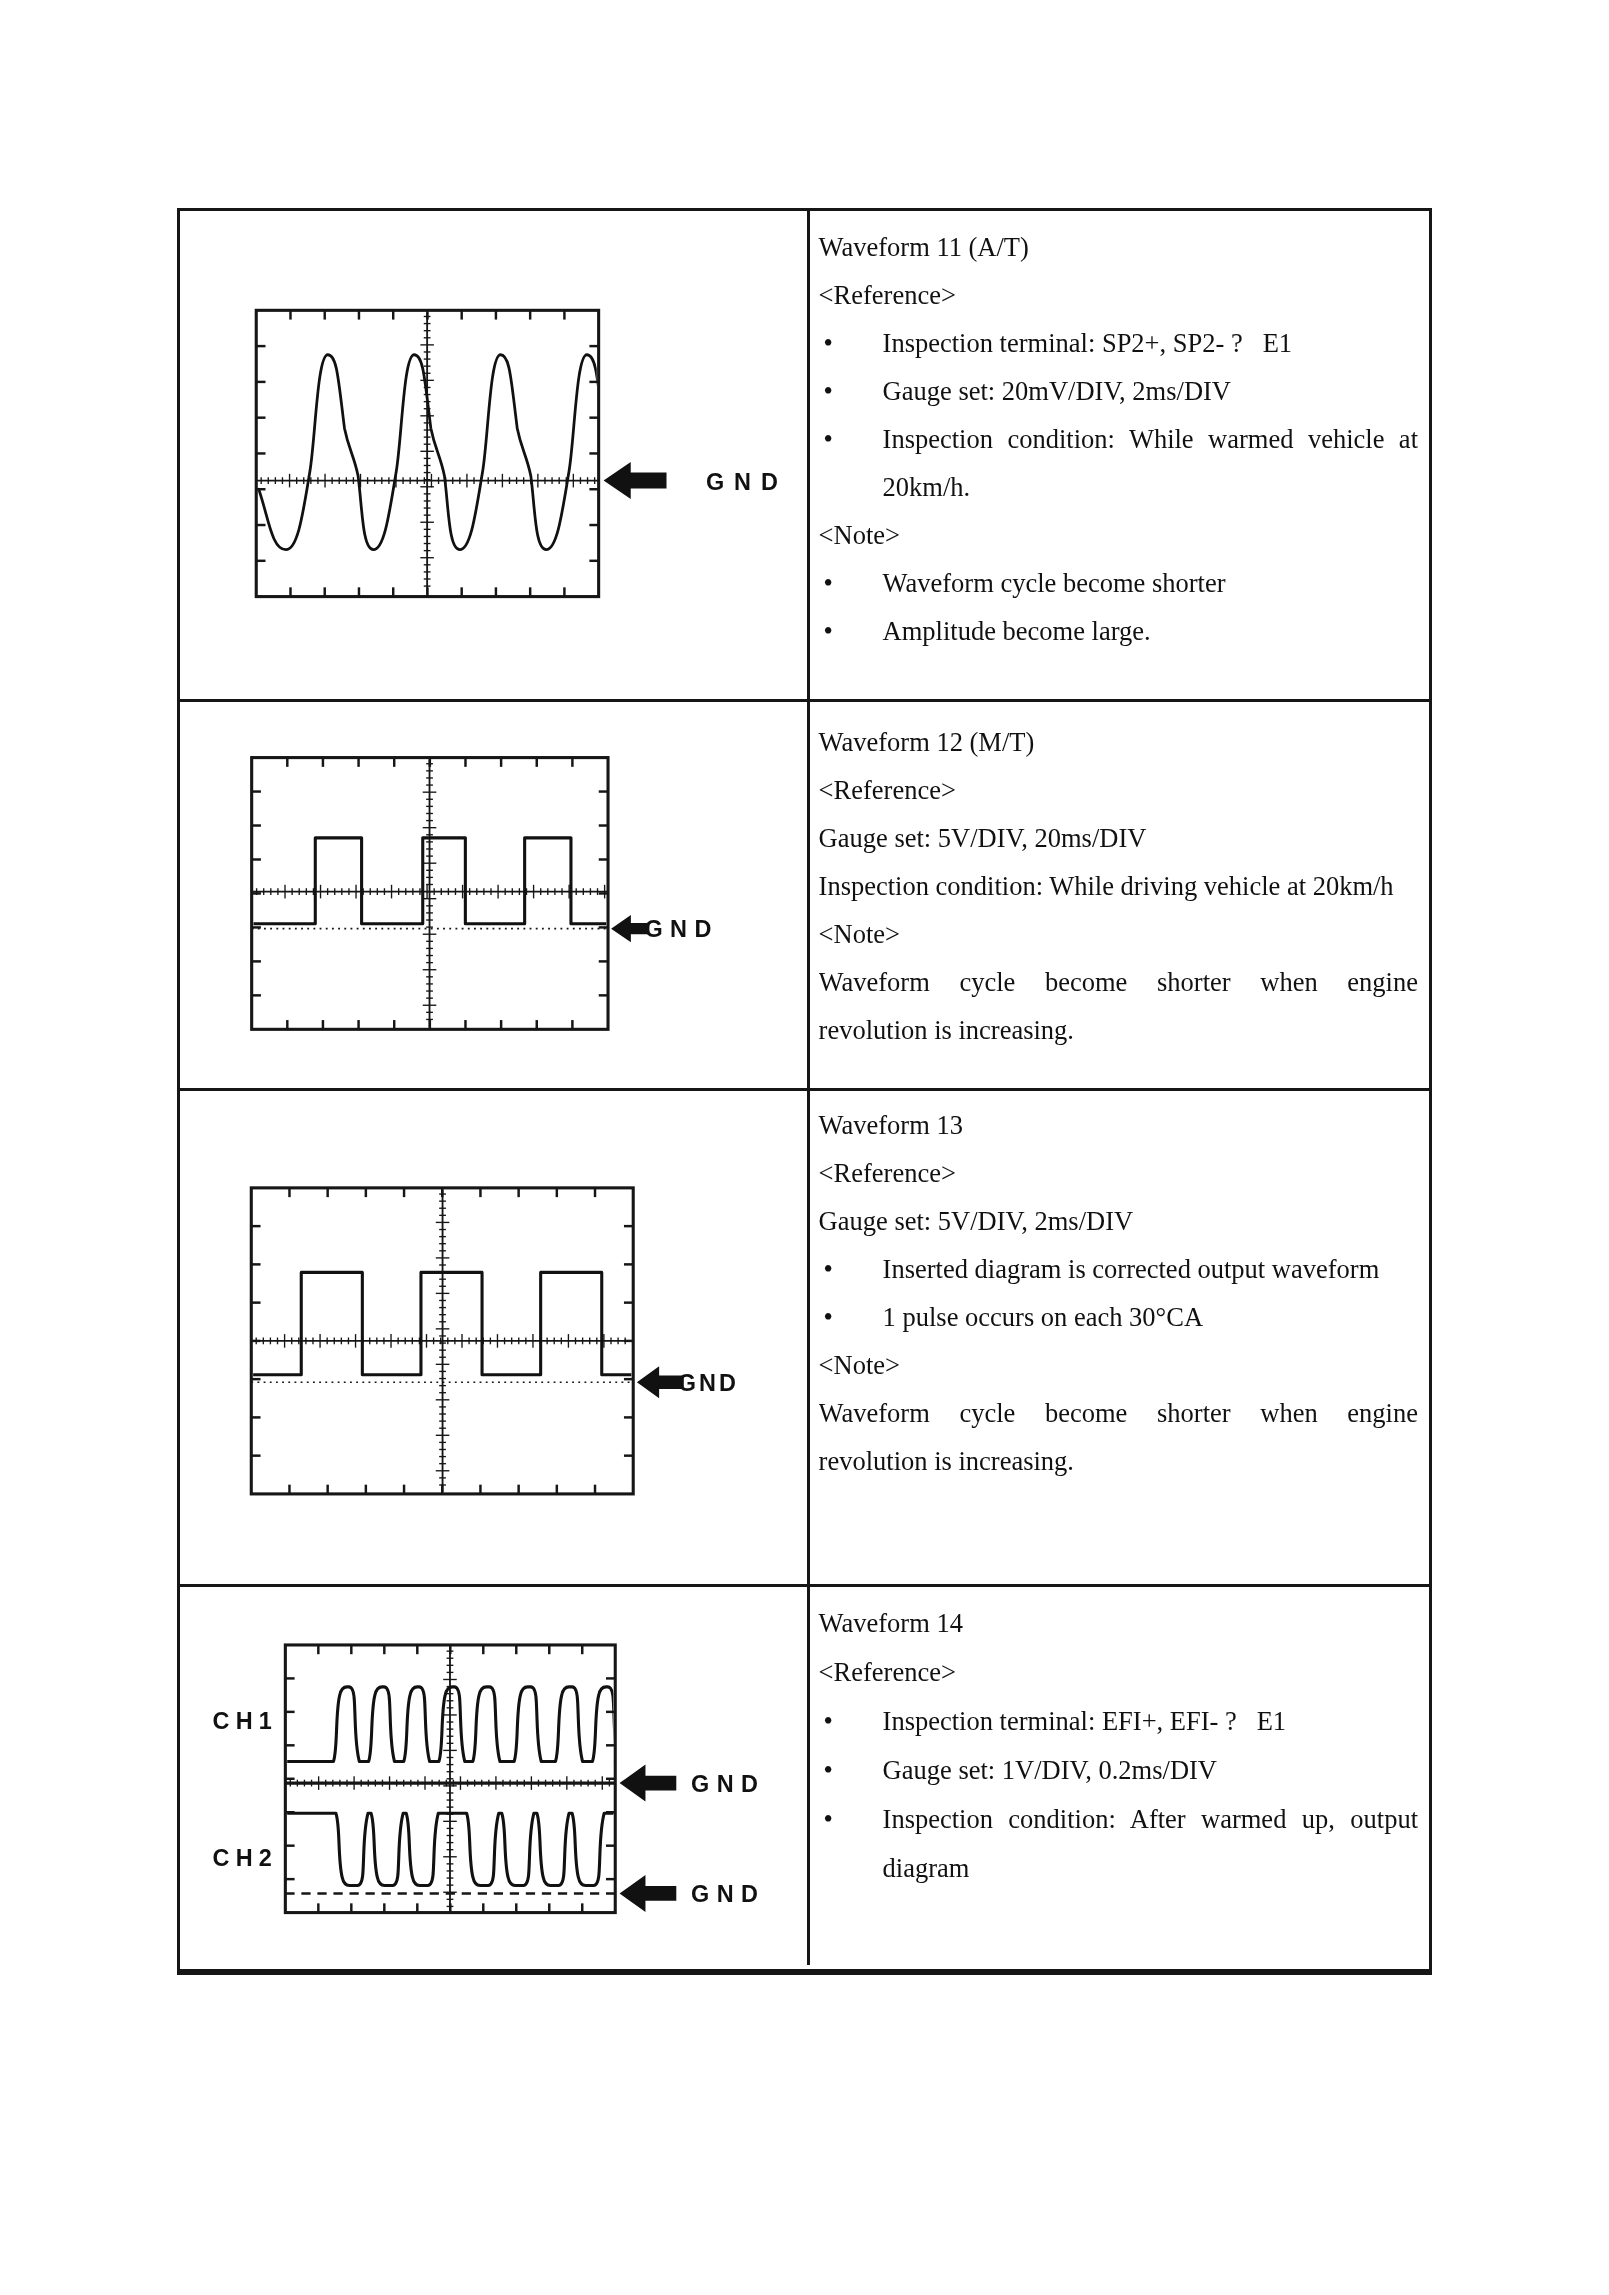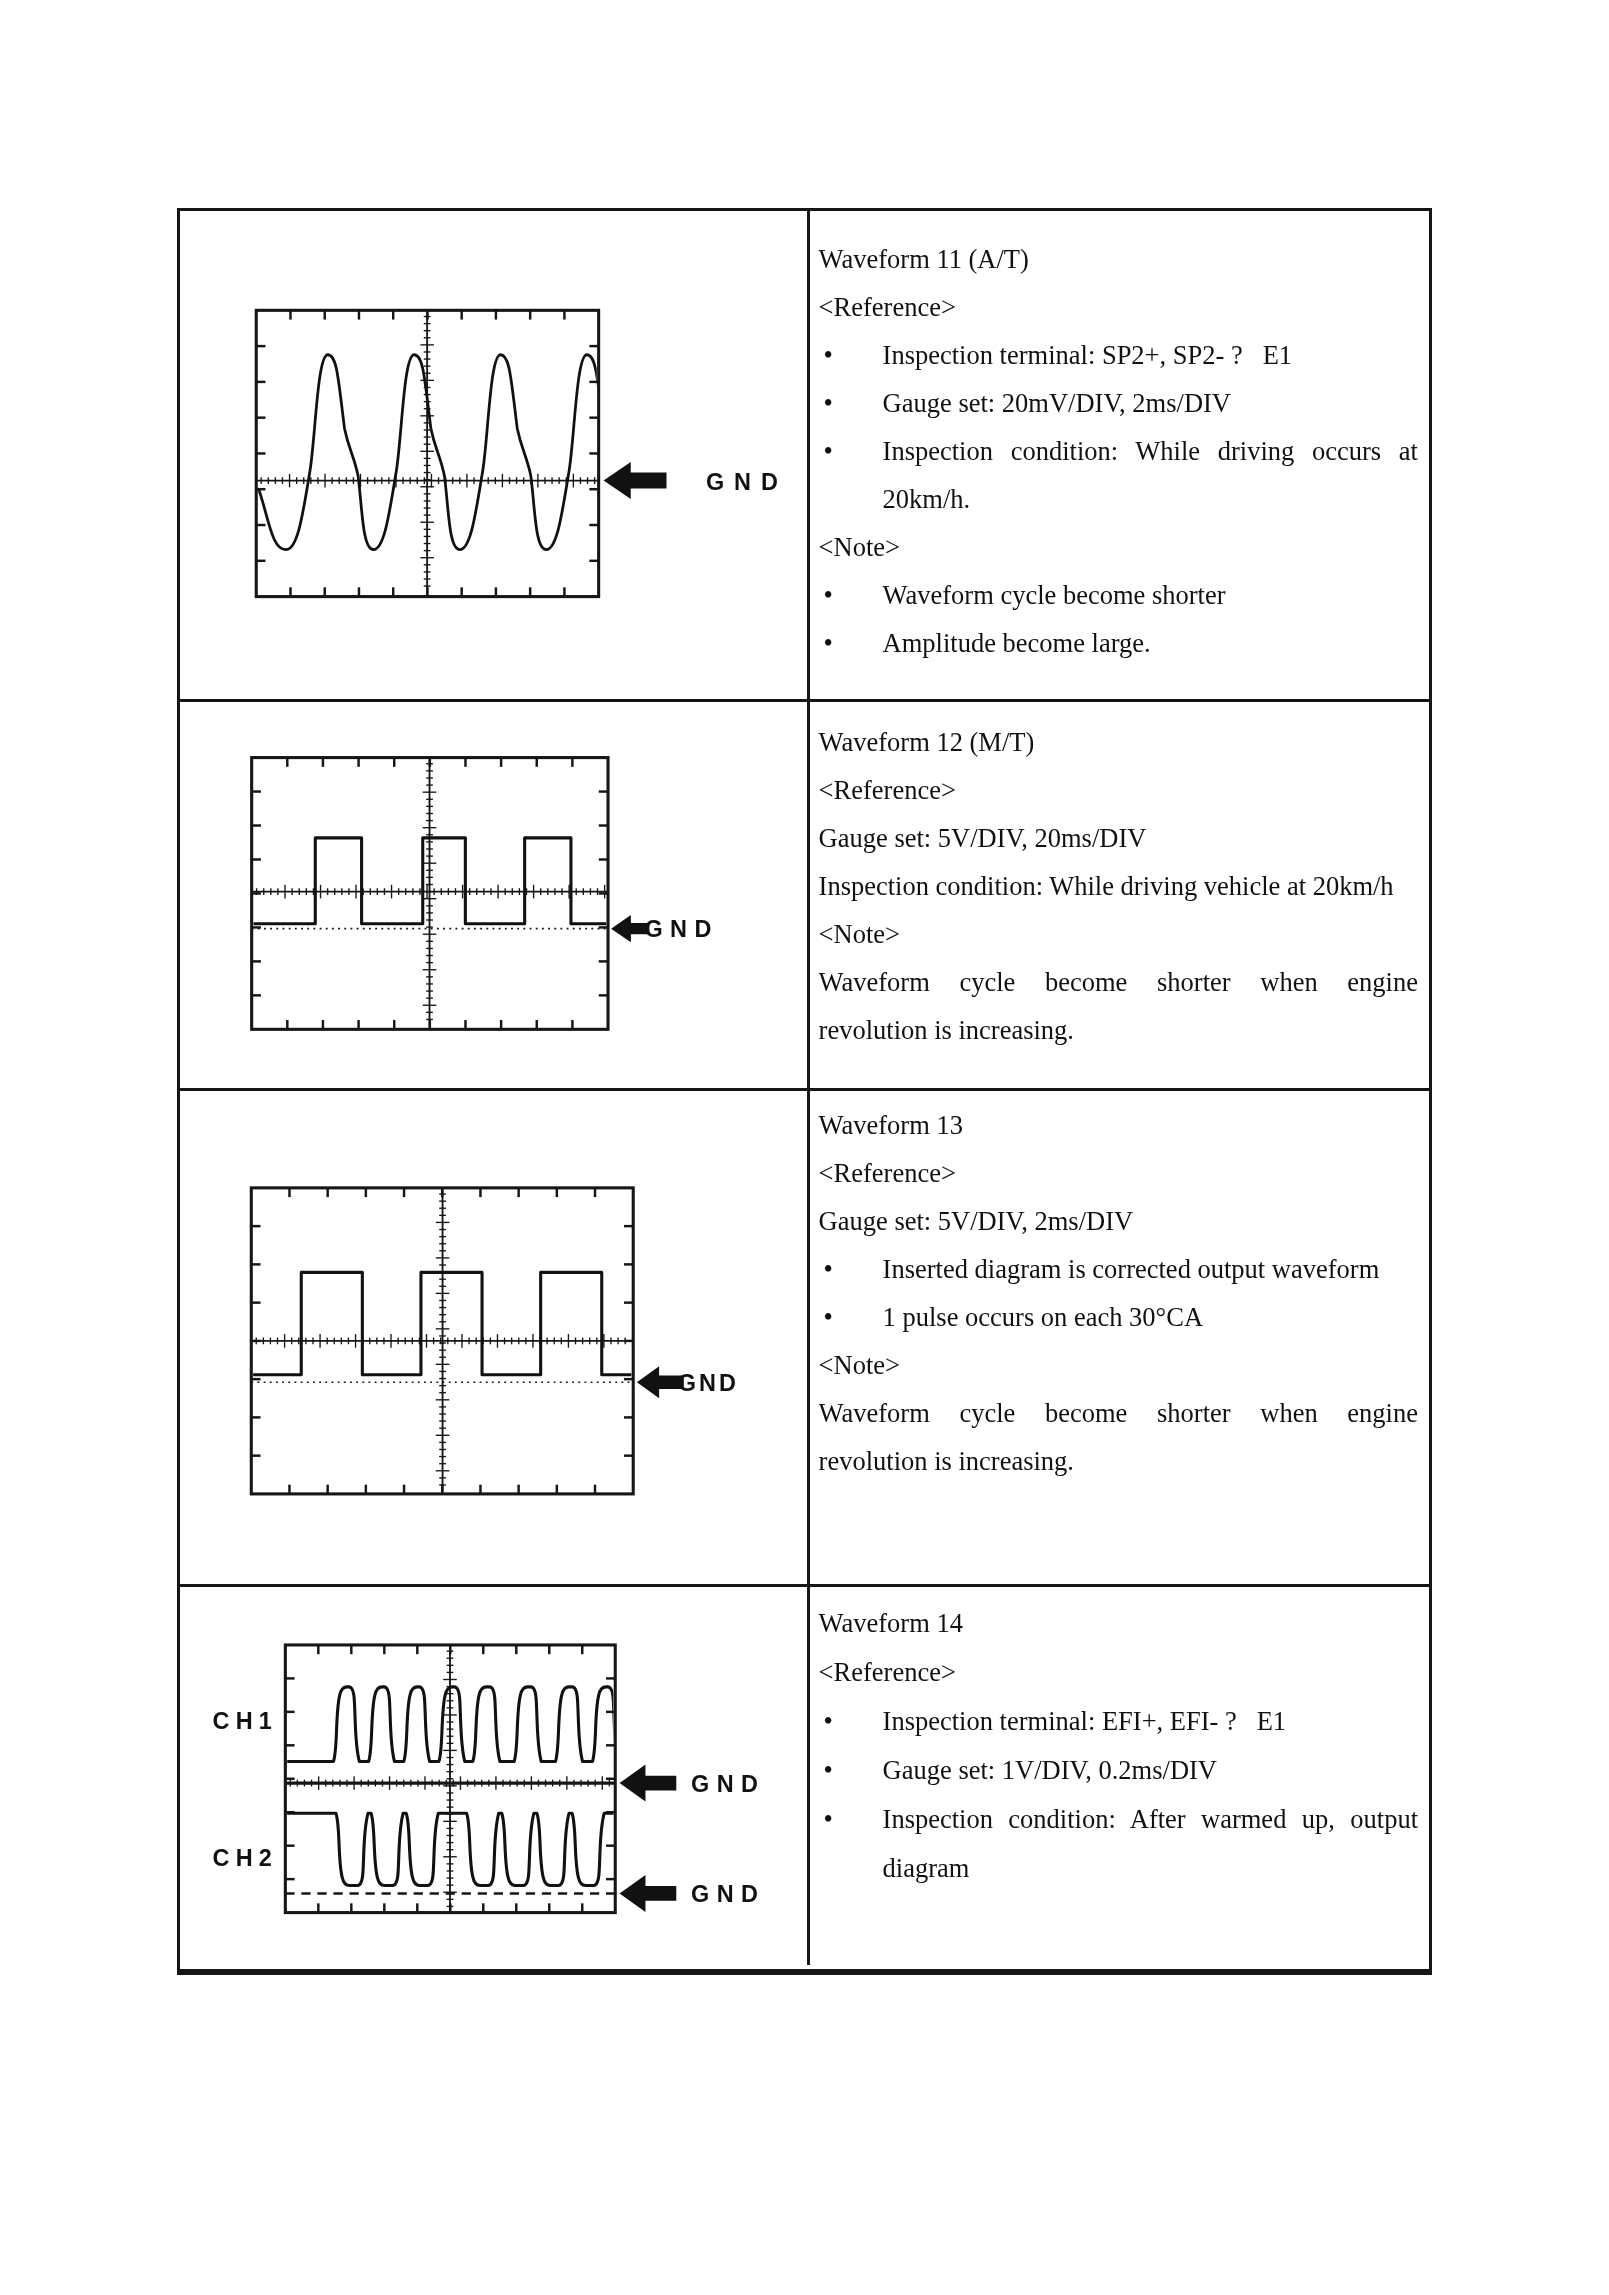--- a/index.html
+++ b/index.html
@@ -154,26 +154,26 @@
             <clipPath id="clip-scope1">
               <rect x="126" y="164" width="549" height="458"></rect>
             </clipPath>
             <g stroke="#111" fill="none" stroke-width="4.5" clip-path="url(#clip-scope1)" stroke-linejoin="round" stroke-linecap="round">
               <path d="M 127 451 C 143 497 148 549 171 549 C 191 549 199 487 210 422 C 219 367 222 233 239 233 C 254 233 256 273 266 352 C 273 387 281 395 288 429 C 295 482 295 549 313 549 C 331 549 339 487 350 422 C 359 367 362 233 379 233 C 394 233 396 273 406 352 C 413 387 421 395 428 429 C 435 482 435 549 453 549 C 471 549 479 487 490 422 C 499 367 502 233 519 233 C 534 233 536 273 546 352 C 553 387 561 395 568 429 C 575 482 575 549 593 549 C 611 549 619 487 630 422 C 639 367 642 233 659 233 C 674 233 676 273 686 352 C 693 387 701 395 708 429 C 715 482 715 549 733 549"></path>
             </g>
             <polygon points="686,437 730,407 730,424 788,424 788,450 730,450 730,467" fill="#111" stroke="none"></polygon>
             <text x="852" y="452" letter-spacing="16" class="glabel">GND</text>
           </svg>
         </div>
-        <div class="cell right" style="padding-top: 24px; line-height: 48px; border-radius: 9px;">
+        <div class="cell right" style="padding-top: 12px; line-height: 48px; border-radius: 9px;">
           <div class="line"><span class="txt">Waveform 11 (A/T)</span></div>
           <div class="line"><span class="txt">&lt;Reference&gt;</span></div>
           <div class="line b"><span class="dot">•</span><span class="txt">Inspection terminal: SP2+, SP2- ?&nbsp;&nbsp; E1</span></div>
           <div class="line b"><span class="dot">•</span><span class="txt">Gauge set: 20mV/DIV, 2ms/DIV</span></div>
-          <div class="line b just"><span class="dot">•</span><span class="txt">Inspection condition: While driving occurs at</span></div>
+          <div class="line b just"><span class="dot">•</span><span class="txt">Inspection condition: While warmed vehicle at</span></div>
           <div class="line c"><span class="txt">20km/h.</span></div>
           <div class="line"><span class="txt">&lt;Note&gt;</span></div>
           <div class="line b"><span class="dot">•</span><span class="txt">Waveform cycle become shorter</span></div>
           <div class="line b"><span class="dot">•</span><span class="txt">Amplitude become large.</span></div>
         </div>
       </div>
       <div class="row" style="height: 386px;">
         <div class="cell left">
           <svg width="630" height="386" viewBox="0 0 1020 625">
             <g stroke="#161616" fill="none" stroke-width="4">

